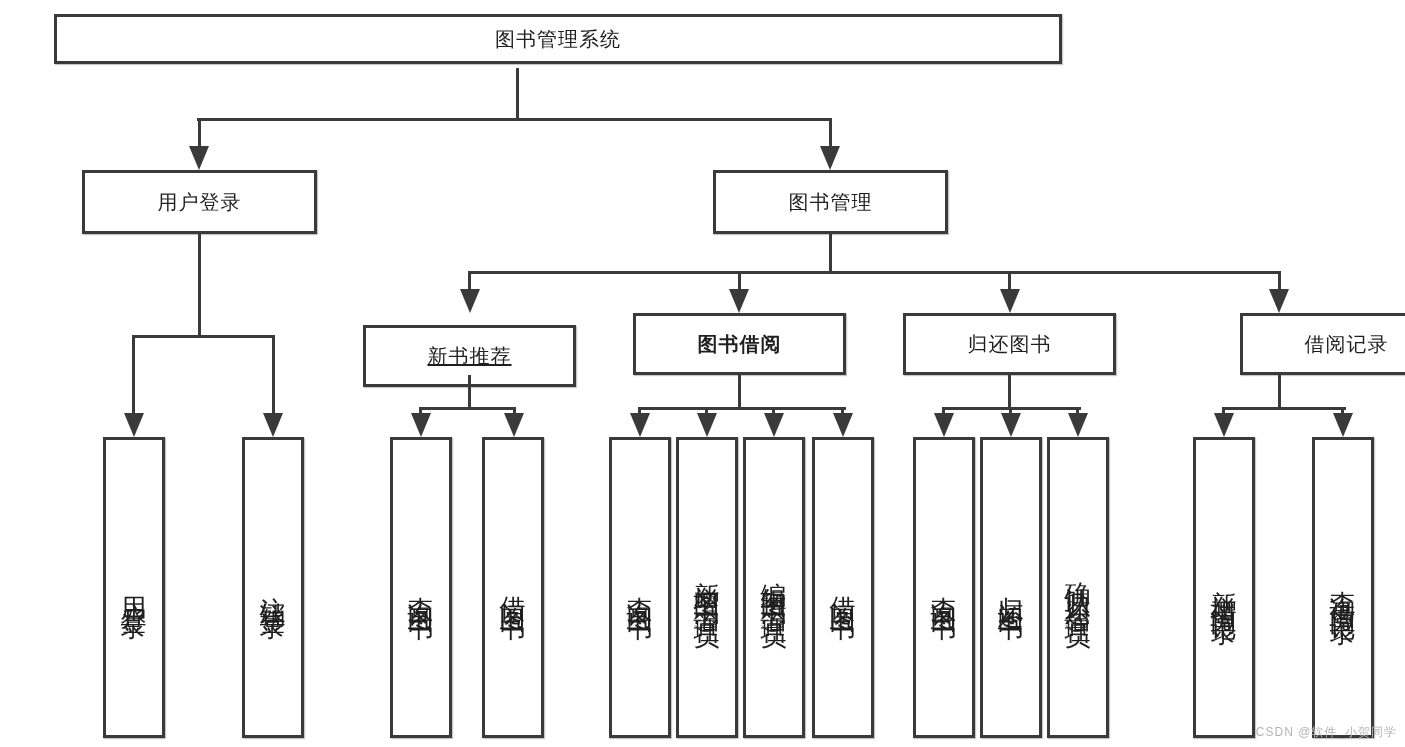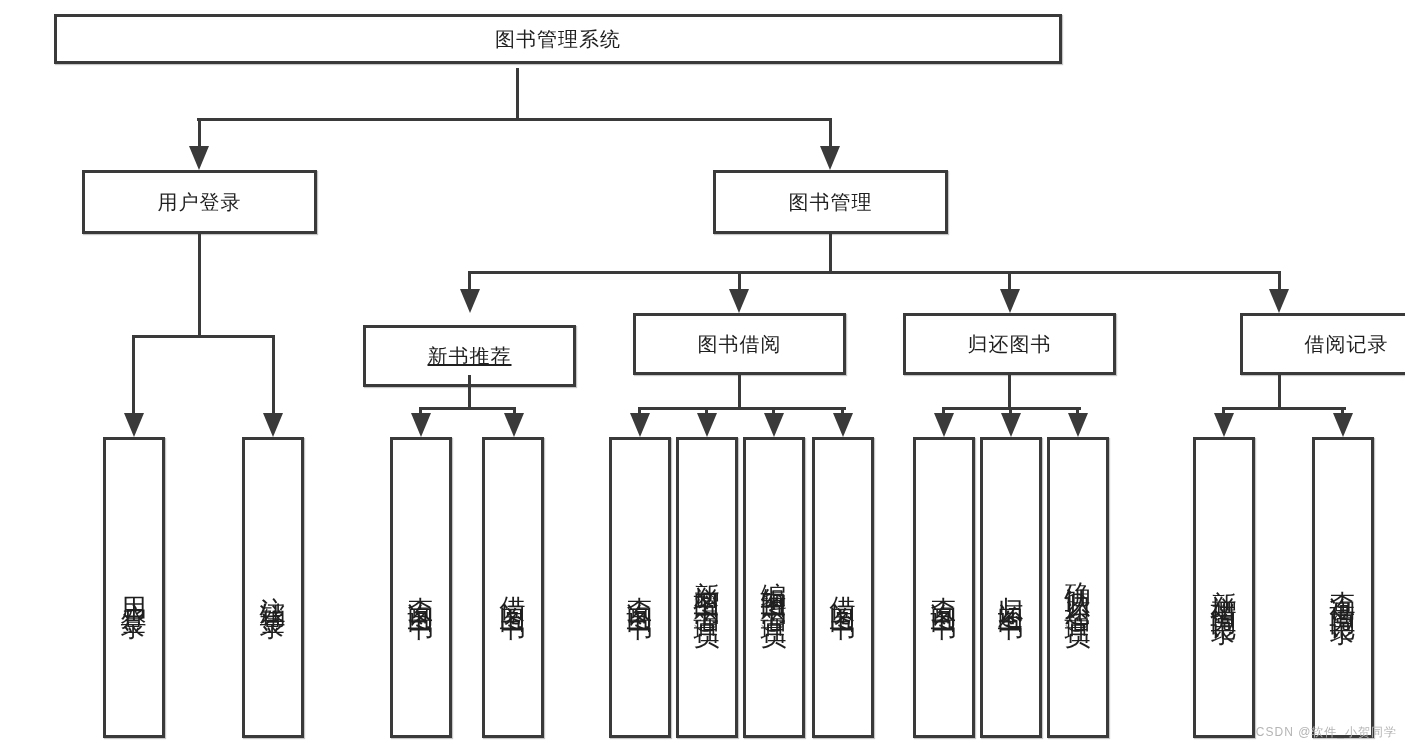--- a/index.html
+++ b/index.html
@@ -54,21 +54,21 @@
     <span>用户登录</span>
   </div>
 
   <div class="node" style="left:713px; top:170px; width:235px; height:64px;">
     <span>图书管理</span>
   </div>
 
   <div class="node" style="left:363px; top:325px; width:213px; height:62px;text-decoration:underline;">
     <span>新书推荐</span>
   </div>
-  <div class="node" style="left:633px; top:313px; width:213px; height:62px;">
+  <div class="node" style="left:633px; top:313px; width:213px; height:62px;font-weight:bold;">
     <span>图书借阅</span>
   </div>
   <div class="node" style="left:903px; top:313px; width:213px; height:62px;">
     <span>归还图书</span>
   </div>
   <div class="node" style="left:1240px; top:313px; width:213px; height:62px;">
     <span>借阅记录</span>
   </div>
 
   <div class="vnode" style="left:103px; top:437px; width:62px; height:301px;">

